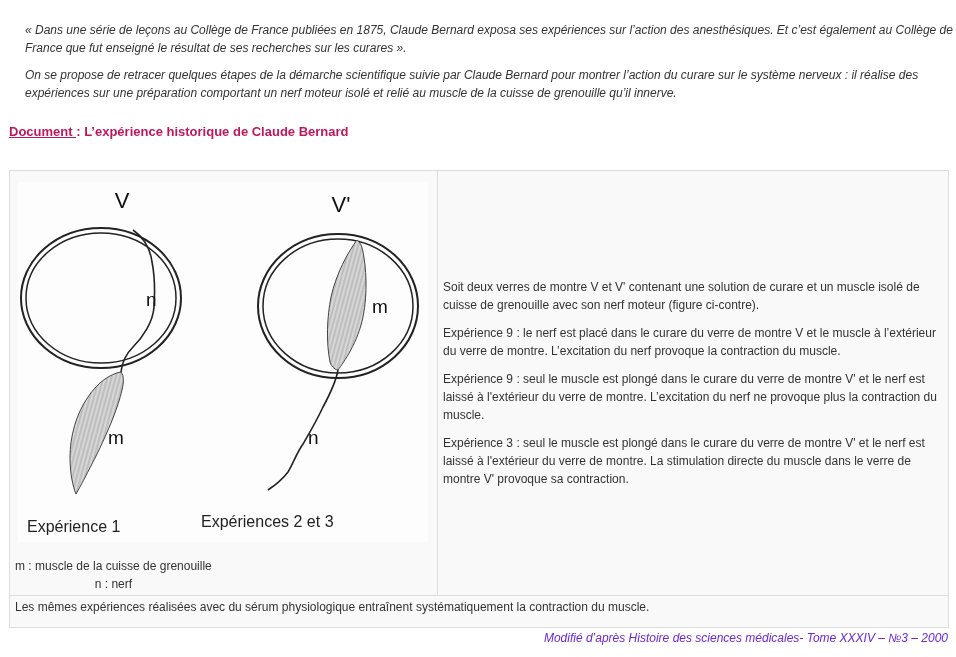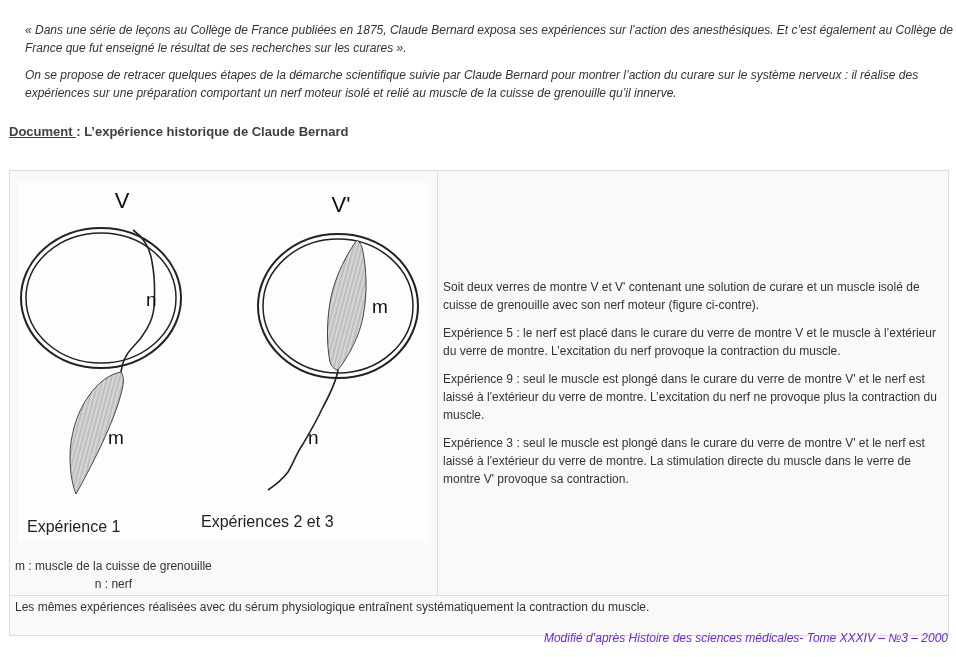--- a/index.html
+++ b/index.html
@@ -3,37 +3,37 @@
 <meta charset="utf-8">
 <style>
   html, body { margin: 0; padding: 0; background: #ffffff; }
   body {
     width: 956px; height: 657px; overflow: hidden; position: relative;
     font-family: "Liberation Sans", sans-serif; font-size: 12px; color: #333333;
   }
   .p { position: absolute; left: 9px; width: 940px; line-height: 18px; margin: 16px; font-style: italic; }
   #p1 { top: 5px; }
   #p2 { top: 50px; }
-  .heading { position: absolute; left: 9px; top: 123px; font-size: 13px; font-weight: bold; color: #404040; line-height: 18px; }
+  .heading { position: absolute; left: 9px; top: 123px; font-size: 13px; font-weight: bold; color: #be185d; line-height: 18px; }
   .heading .u { text-decoration: underline; }
   .doc-table {
     position: absolute; left: 9px; top: 170px; width: 940px; border-collapse: collapse;
     background: #f9f9f9;
   }
   .doc-table td { border: 1px solid #dddddd; vertical-align: middle; padding: 0; }
   .cell-left { width: 427px; height: 424px; position: relative; vertical-align: top !important; }
   .cell-right { padding: 0 6px 0 5px !important; margin-left: 36px; }
   .figure {
     position: absolute; left: 8px; top: 11px; width: 410px; height: 360px; background: #fdfdfd;
   }
   .legend { position: absolute; left: 5px; top: 386px; line-height: 18px; }
   .legend div { margin: 0; text-align: center; }
   .cell-right p { margin: 0 0 10px 0; line-height: 18px; }
   .cell-right p:last-child { margin-bottom: 0; }
-  .row2 td { padding: 3px 5px 20px 5px; line-height: 16px; }
+  .row2 td { padding: 3px 5px 12px 5px; line-height: 16px; }
   .citation { position: absolute; right: 8px; top: 629px; font-style: italic; line-height: 18px; color: #6d28d9; }
   svg text { font-family: "Liberation Sans", sans-serif; }
 </style>
 </head>
 <body>
 
 <p class="p" id="p1">« Dans une série de leçons au Collège de France publiées en 1875, Claude Bernard exposa ses expériences sur l’action des anesthésiques. Et c’est également au Collège de France que fut enseigné le résultat de ses recherches sur les curares ».</p>
 <p class="p" id="p2">On se propose de retracer quelques étapes de la démarche scientifique suivie par Claude Bernard pour montrer l’action du curare sur le système nerveux : il réalise des expériences sur une préparation comportant un nerf moteur isolé et relié au muscle de la cuisse de grenouille qu’il innerve.</p>
 
 <div class="heading">
@@ -81,21 +81,21 @@
           <text x="183" y="345" font-size="16" fill="#222">Expériences 2 et 3</text>
         </svg>
       </div>
       <div class="legend">
         <div>m : muscle de la cuisse de grenouille</div>
         <div>n : nerf</div>
       </div>
     </td>
     <td class="cell-right">
       <p>Soit deux verres de montre V et V' contenant une solution de curare et un muscle isolé de cuisse de grenouille avec son nerf moteur (figure ci-contre).</p>
-      <p>Expérience 5 : le nerf est placé dans le curare du verre de montre V et le muscle à l’extérieur du verre de montre. L’excitation du nerf provoque la contraction du muscle.</p>
+      <p>Expérience 9 : le nerf est placé dans le curare du verre de montre V et le muscle à l’extérieur du verre de montre. L’excitation du nerf provoque la contraction du muscle.</p>
       <p>Expérience 9 : seul le muscle est plongé dans le curare du verre de montre V' et le nerf est laissé à l'extérieur du verre de montre. L’excitation du nerf ne provoque plus la contraction du muscle.</p>
       <p>Expérience 3 : seul le muscle est plongé dans le curare du verre de montre V' et le nerf est laissé à l'extérieur du verre de montre. La stimulation directe du muscle dans le verre de montre V' provoque sa contraction.</p>
     </td>
   </tr>
   <tr class="row2">
     <td colspan="2">Les mêmes expériences réalisées avec du sérum physiologique entraînent systématiquement la contraction du muscle.</td>
   </tr>
 </tbody>
   </table>
 

